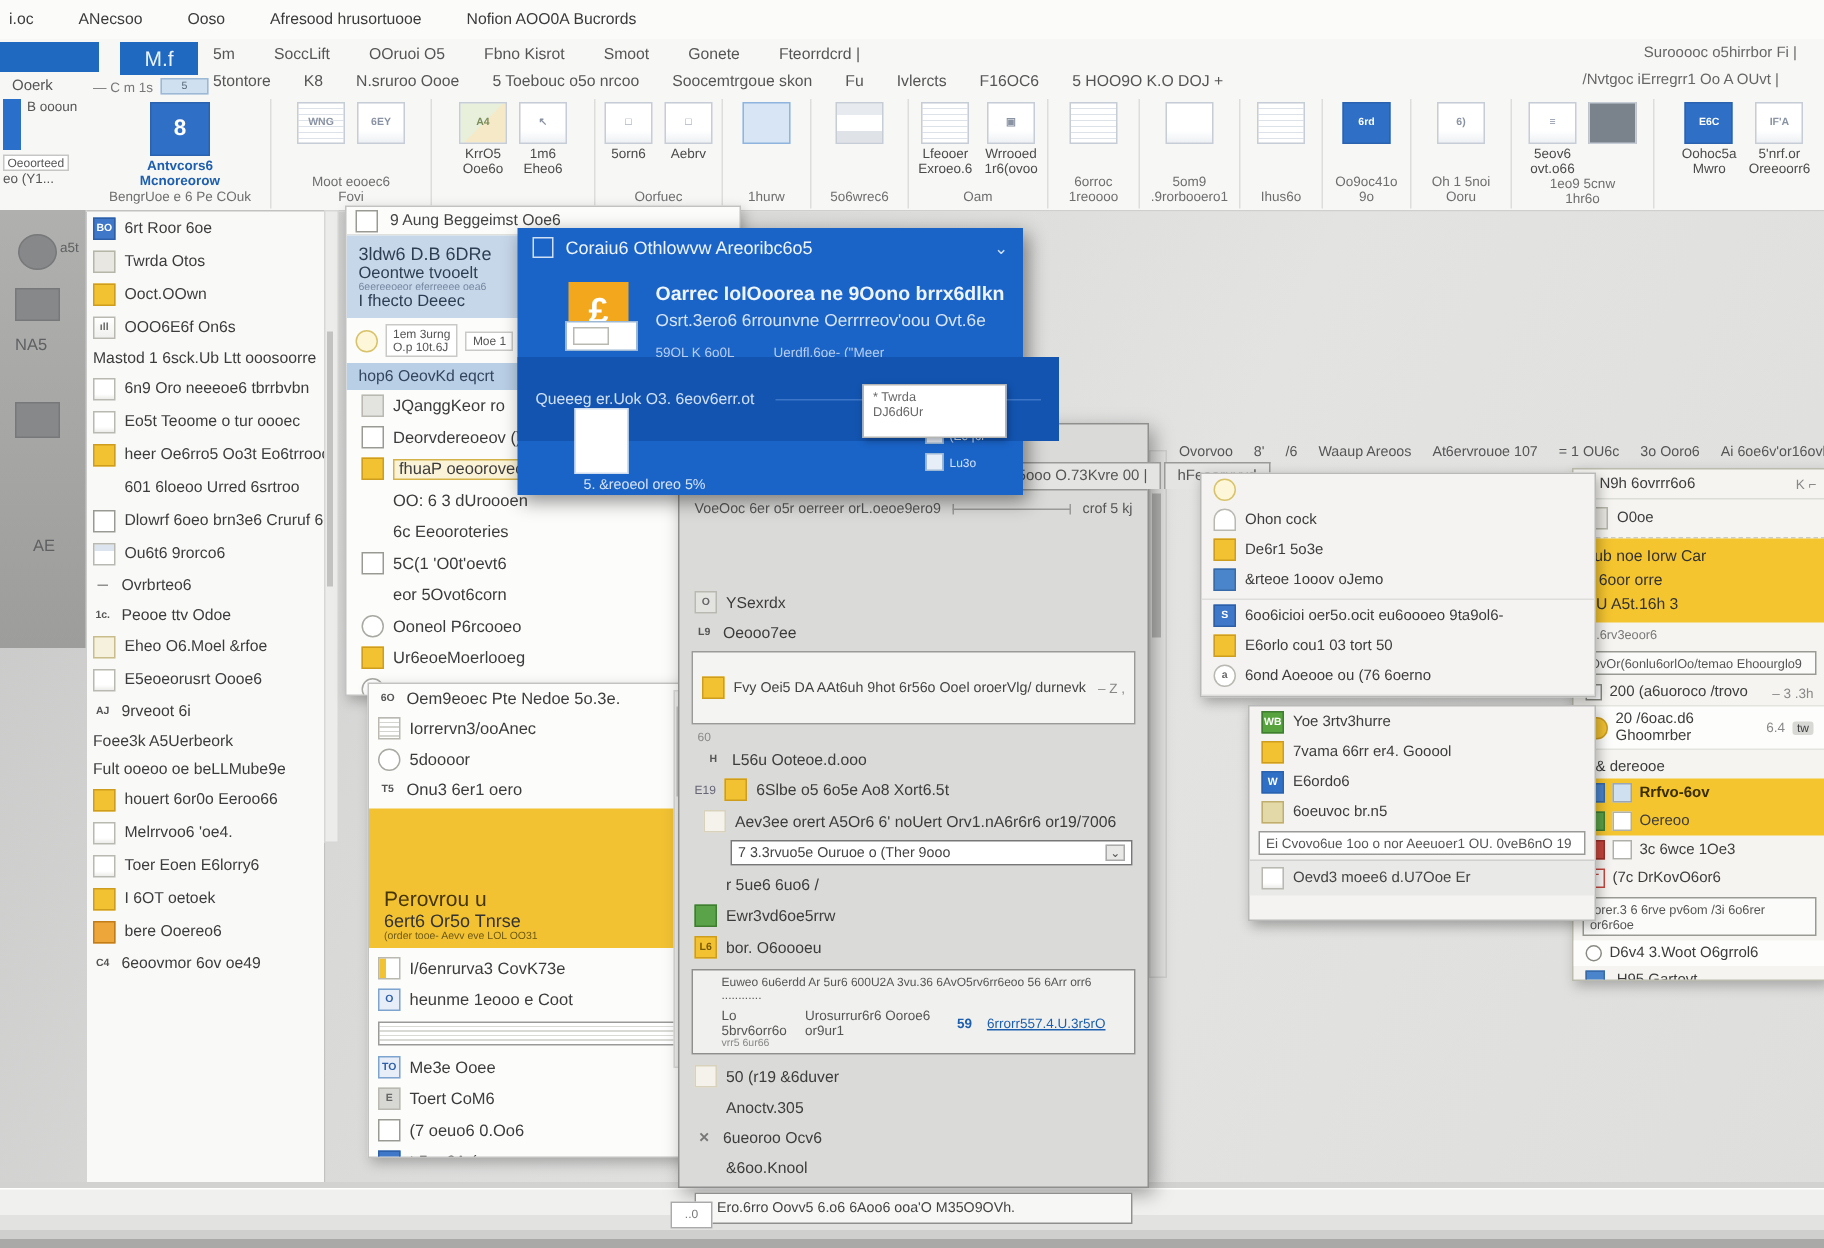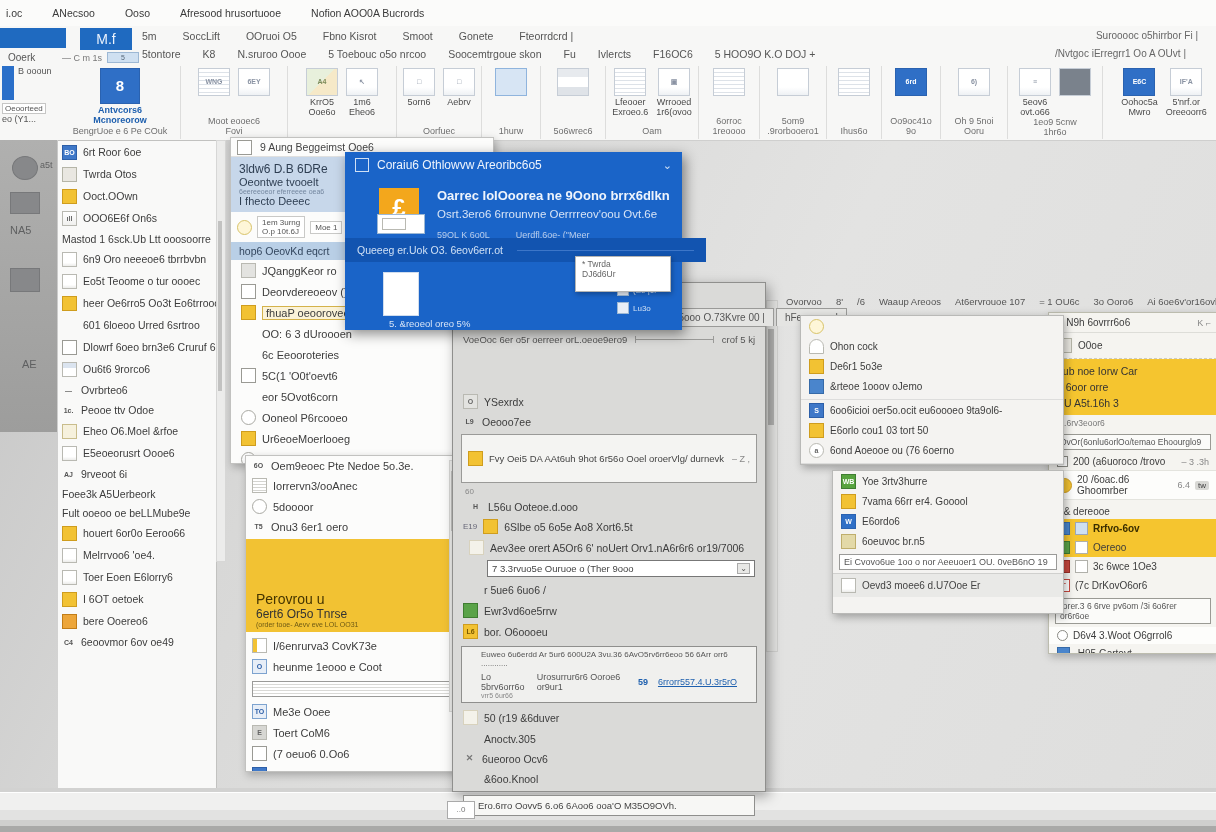--- a/index.html
+++ b/index.html
@@ -119,21 +119,21 @@
   #bd-title{display:flex;align-items:center;gap:8px;height:26px;padding:0 10px;font-size:12px;}
   #bd-close{margin-left:auto;font-size:11px;color:#cfe0f5;}
   #bd-icon{left:34px;top:36px;width:40px;height:40px;background:#f3a71c;color:#fff;
     font:700 24px/40px "Liberation Sans",sans-serif;text-align:center;}
   #bd-head{left:92px;top:36px;font-size:13px;font-weight:bold;}
   #bd-sub{left:92px;top:56px;font-size:11.5px;color:#d7e4f6;}
   #bd-meta{left:92px;top:78px;font-size:9px;color:#b9cdeb;display:flex;gap:26px;}
   #bd-inset{left:32px;top:62px;width:46px;height:18px;background:#fff;border:1px solid #9db8d4;}
   #bd-inset .inner{left:4px;top:3px;width:22px;height:10px;border:1px solid #b9b9b2;}
   #bd-strip{left:0;top:86px;width:337px;height:24px;background:#1254b0;display:flex;align-items:center;
-    padding:0 12px;font-size:10.5px;color:#cfe0f5;}
+    padding:16px 12px;font-size:10.5px;color:#cfe0f5;}
   #bd-strip .line{flex:1;height:1px;background:#3d76c8;margin-left:14px;}
   #bd-doc{left:38px;top:120px;width:34px;height:42px;background:#fff;border:1px solid #d0ddee;}
   #bd-side{left:272px;top:114px;font-size:8px;color:#cfe0f5;display:flex;flex-direction:column;gap:6px;}
   #bd-side .sic{display:flex;align-items:center;gap:4px;}
   #bd-side .sq{width:10px;height:10px;background:#e8eef7;border:1px solid #9db8d4;}
   #bd-cap{left:44px;top:166px;font-size:9.5px;color:#d7e4f6;}
   #bd-popup{left:575px;top:256px;width:82px;height:30px;background:#fff;border:1px solid #b5b5b3;
     font-size:8.5px;color:#666;padding:2px 6px;z-index:9;box-shadow:1px 2px 5px rgba(0,0,0,.3);}
   
   #dlg{left:452px;top:282px;width:312px;height:508px;background:#dadad8;border:1px solid #8f8f8d;
@@ -329,21 +329,21 @@
           <div class="rbtns">
             <div class="rbtn"><div class="rico blue">6rd</div></div>
           </div>
           <div class="rcap">Oo9oc41o
 9o</div>
         </div>
         <div class="rgroup" style="width: 62px;">
           <div class="rbtns">
             <div class="rbtn"><div class="rico doc">6)</div></div>
           </div>
-          <div class="rcap">Oh 9 5noi
+          <div class="rcap">Oh 1 5noi
 Ooru</div>
         </div>
         <div class="rgroup" style="width: 90px;">
           <div class="rbtns">
             <div class="rbtn"><div class="rico doc">≡</div><div class="rlab">5eov6
 ovt.o66</div></div>
             <div class="rbtn"><div class="rico dark"></div></div>
           </div>
           <div class="rcap">1eo9 5cnw
 1hr6o</div>

